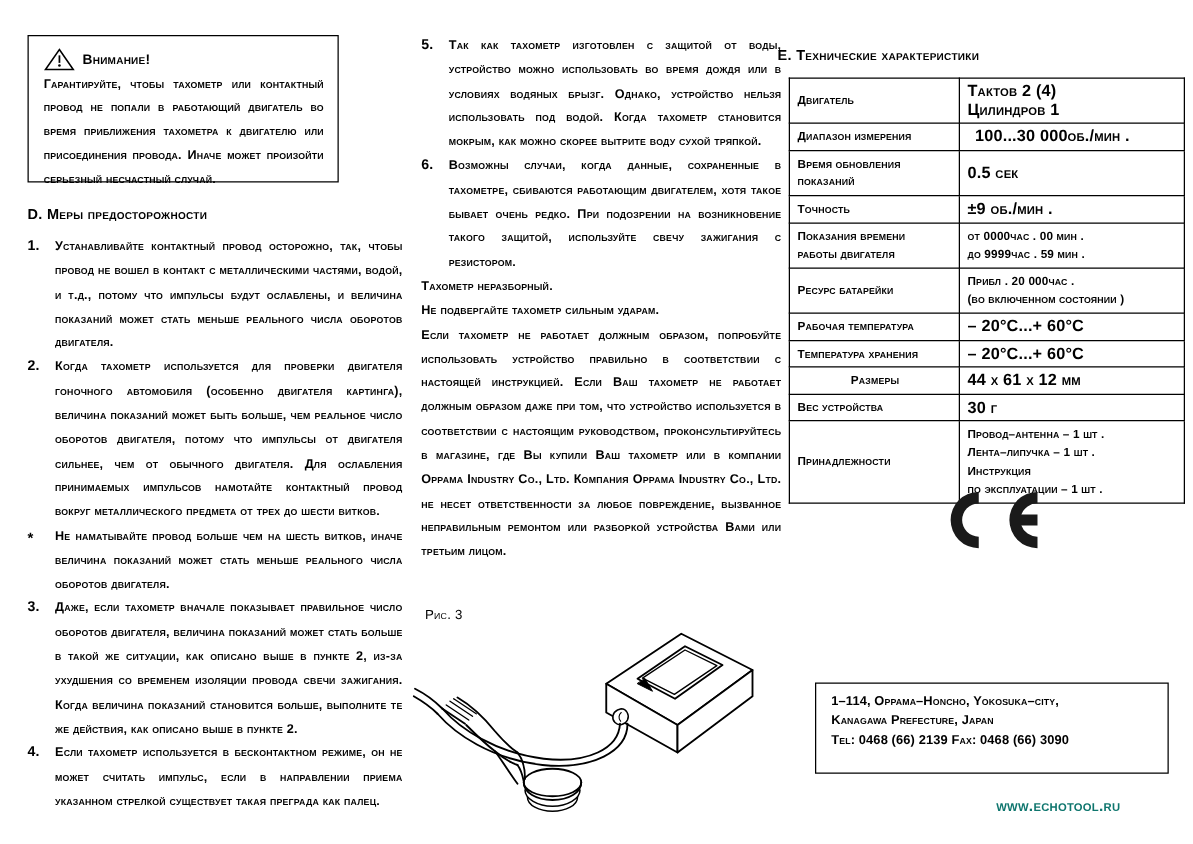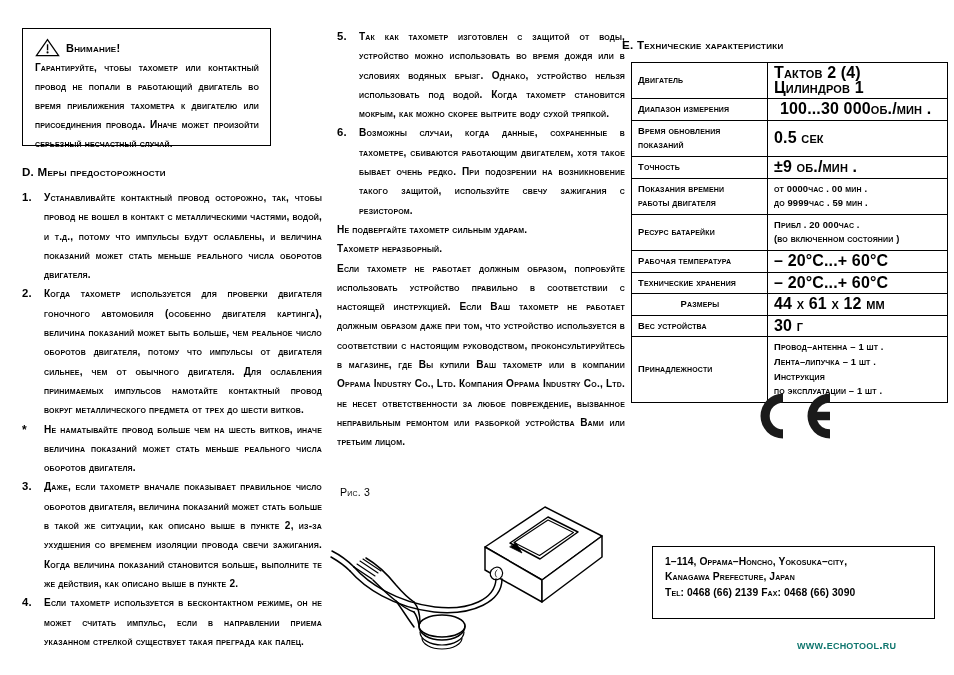--- a/index.html
+++ b/index.html
@@ -127,21 +127,21 @@
     vertical-align: middle;
     font-size: 9.4px;
     font-weight: bold;
     font-variant: small-caps;
     letter-spacing: 0.15px;
     line-height: 14.6px;
   }
   .spec-table td.k { width: 124px; }
   .spec-table td.v { width: 168px; }
   .spec-table td.v .line { display: block; white-space: nowrap; }
-  .spec-table td.v.big  { font-size: 16px; }
+  .spec-table td.v.big  { font-size: 13px; }
   .spec-table td.v.ctr  { text-align: left; padding-left: 12px; }
 
   
   #ce-mark {
     position: absolute;
     left: 742px;
     top: 388px;
   }
 
   
@@ -242,24 +242,24 @@
   <div id="list-mid">
       <div class="para item">
         <span class="marker">5.</span>
         <span class="body">Так как тахометр изготовлен с защитой от воды, устройство можно использовать во время дождя или в условиях водяных брызг. Однако, устройство нельзя использовать под водой. Когда тахометр становится мокрым, как можно скорее вытрите воду сухой тряпкой.</span>
       </div>
       <div class="para item">
         <span class="marker">6.</span>
         <span class="body">Возможны случаи, когда данные, сохраненные в тахометре, сбиваются работающим двигателем, хотя такое бывает очень редко. При подозрении на возникновение такого защитой, используйте свечу зажигания с резистором.</span>
       </div>
       <div class="para item plain">
+        <span class="body">Тахометр неразборный.</span>
+      </div>
+      <div class="para item plain">
         <span class="body">Не подвергайте тахометр сильным ударам.</span>
-      </div>
-      <div class="para item plain">
-        <span class="body">Тахометр неразборный.</span>
       </div>
       <div class="para item plain">
         <span class="body">Если тахометр не работает должным образом, попробуйте использовать устройство правильно в соответствии с настоящей инструкцией. Если Ваш тахометр не работает должным образом даже при том, что устройство используется в соответствии с настоящим руководством, проконсультируйтесь в магазине, где Вы купили Ваш тахометр или в компании Oppama Industry Co., Ltd. Компания Oppama Industry Co., Ltd. не несет ответственности за любое повреждение, вызванное неправильным ремонтом или разборкой устройства Вами или третьим лицом.</span>
       </div>
     </div>
 
   <div id="figure-label">Рис. 3</div>
 
   <svg id="figure-device" width="275" height="175" viewBox="0 0 275 175">
     <g fill="none" stroke="#000" stroke-width="1.5" stroke-linejoin="round" stroke-linecap="round">
@@ -365,21 +365,21 @@
         <tr>
           <td class="k">
             <span style="display: block; white-space: nowrap;">Рабочая   температура</span>
           </td>
           <td class="v big">
             <span class="line">– 20°C...+ 60°C</span>
           </td>
         </tr>
         <tr>
           <td class="k">
-            <span style="display: block; white-space: nowrap;">Технические     хранения</span>
+            <span style="display: block; white-space: nowrap;">Температура     хранения</span>
           </td>
           <td class="v big">
             <span class="line">– 20°C...+ 60°C</span>
           </td>
         </tr>
         <tr>
           <td class="k">
             <span style="display: block; white-space: nowrap; text-align: center;">Размеры</span>
           </td>
           <td class="v big">

